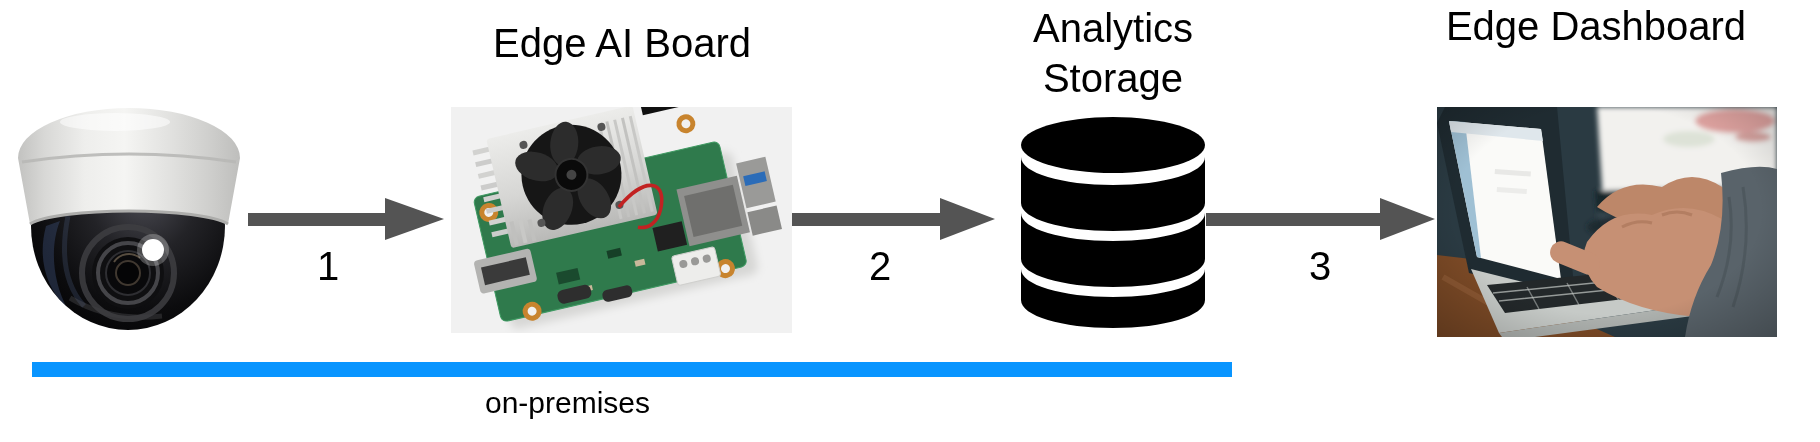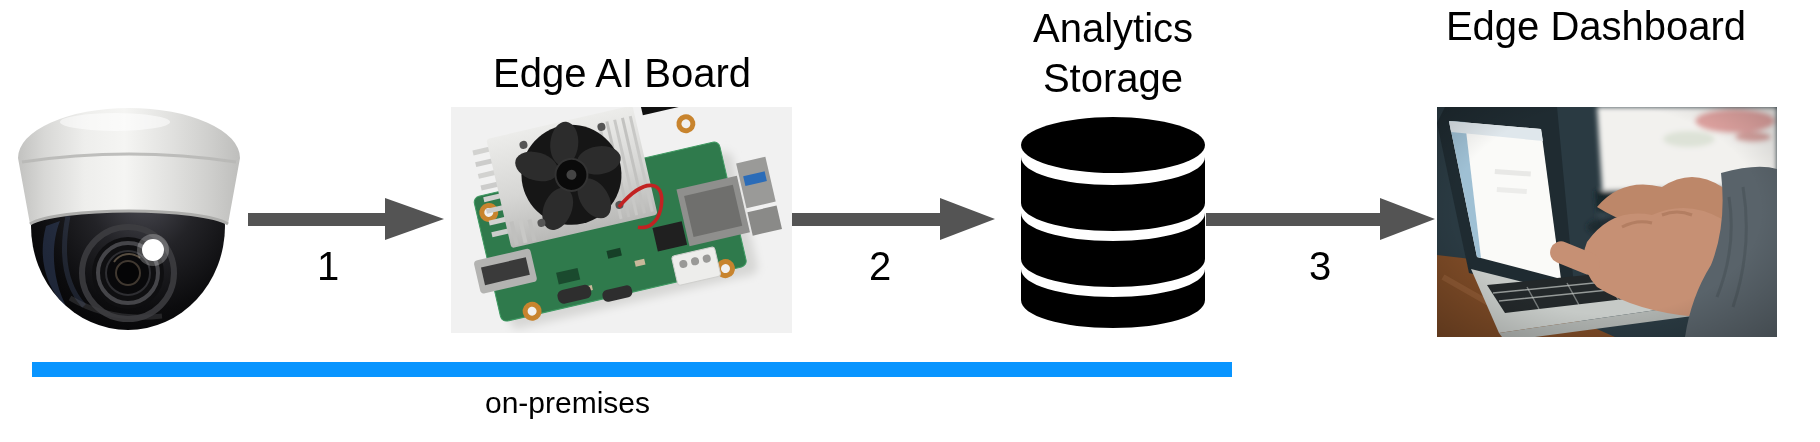--- a/index.html
+++ b/index.html
@@ -24,21 +24,21 @@
   .zone-label{
     position:absolute;left:485px;top:387px;width:300px;text-align:left;
     font-size:30px;line-height:32px;color:var(--c-text,#000);
   }
 </style>
 </head>
 <body>
 
 <div class="canvas">
 
-  <div class="node-title" style="left:452px;top:20px;width:340px;margin-top:30px;">Edge AI Board</div>
+  <div class="node-title" style="left:452px;top:20px;width:340px;">Edge AI Board</div>
   <div class="node-title wrap" style="left:1003px;top:3px;width:220px;">Analytics Storage</div>
   <div class="node-title" style="left:1426px;top:3px;width:340px;">Edge Dashboard</div>
 
   <div class="img" style="left:10px;top:106px;">
     <svg width="238" height="232" viewBox="0 0 238 232">
       <defs>
         <radialGradient id="domeG" cx="58%" cy="35%" r="80%">
           <stop offset="0%" stop-color="#4a4a52"></stop>
           <stop offset="35%" stop-color="#232327"></stop>
           <stop offset="70%" stop-color="#0c0c0e"></stop>

